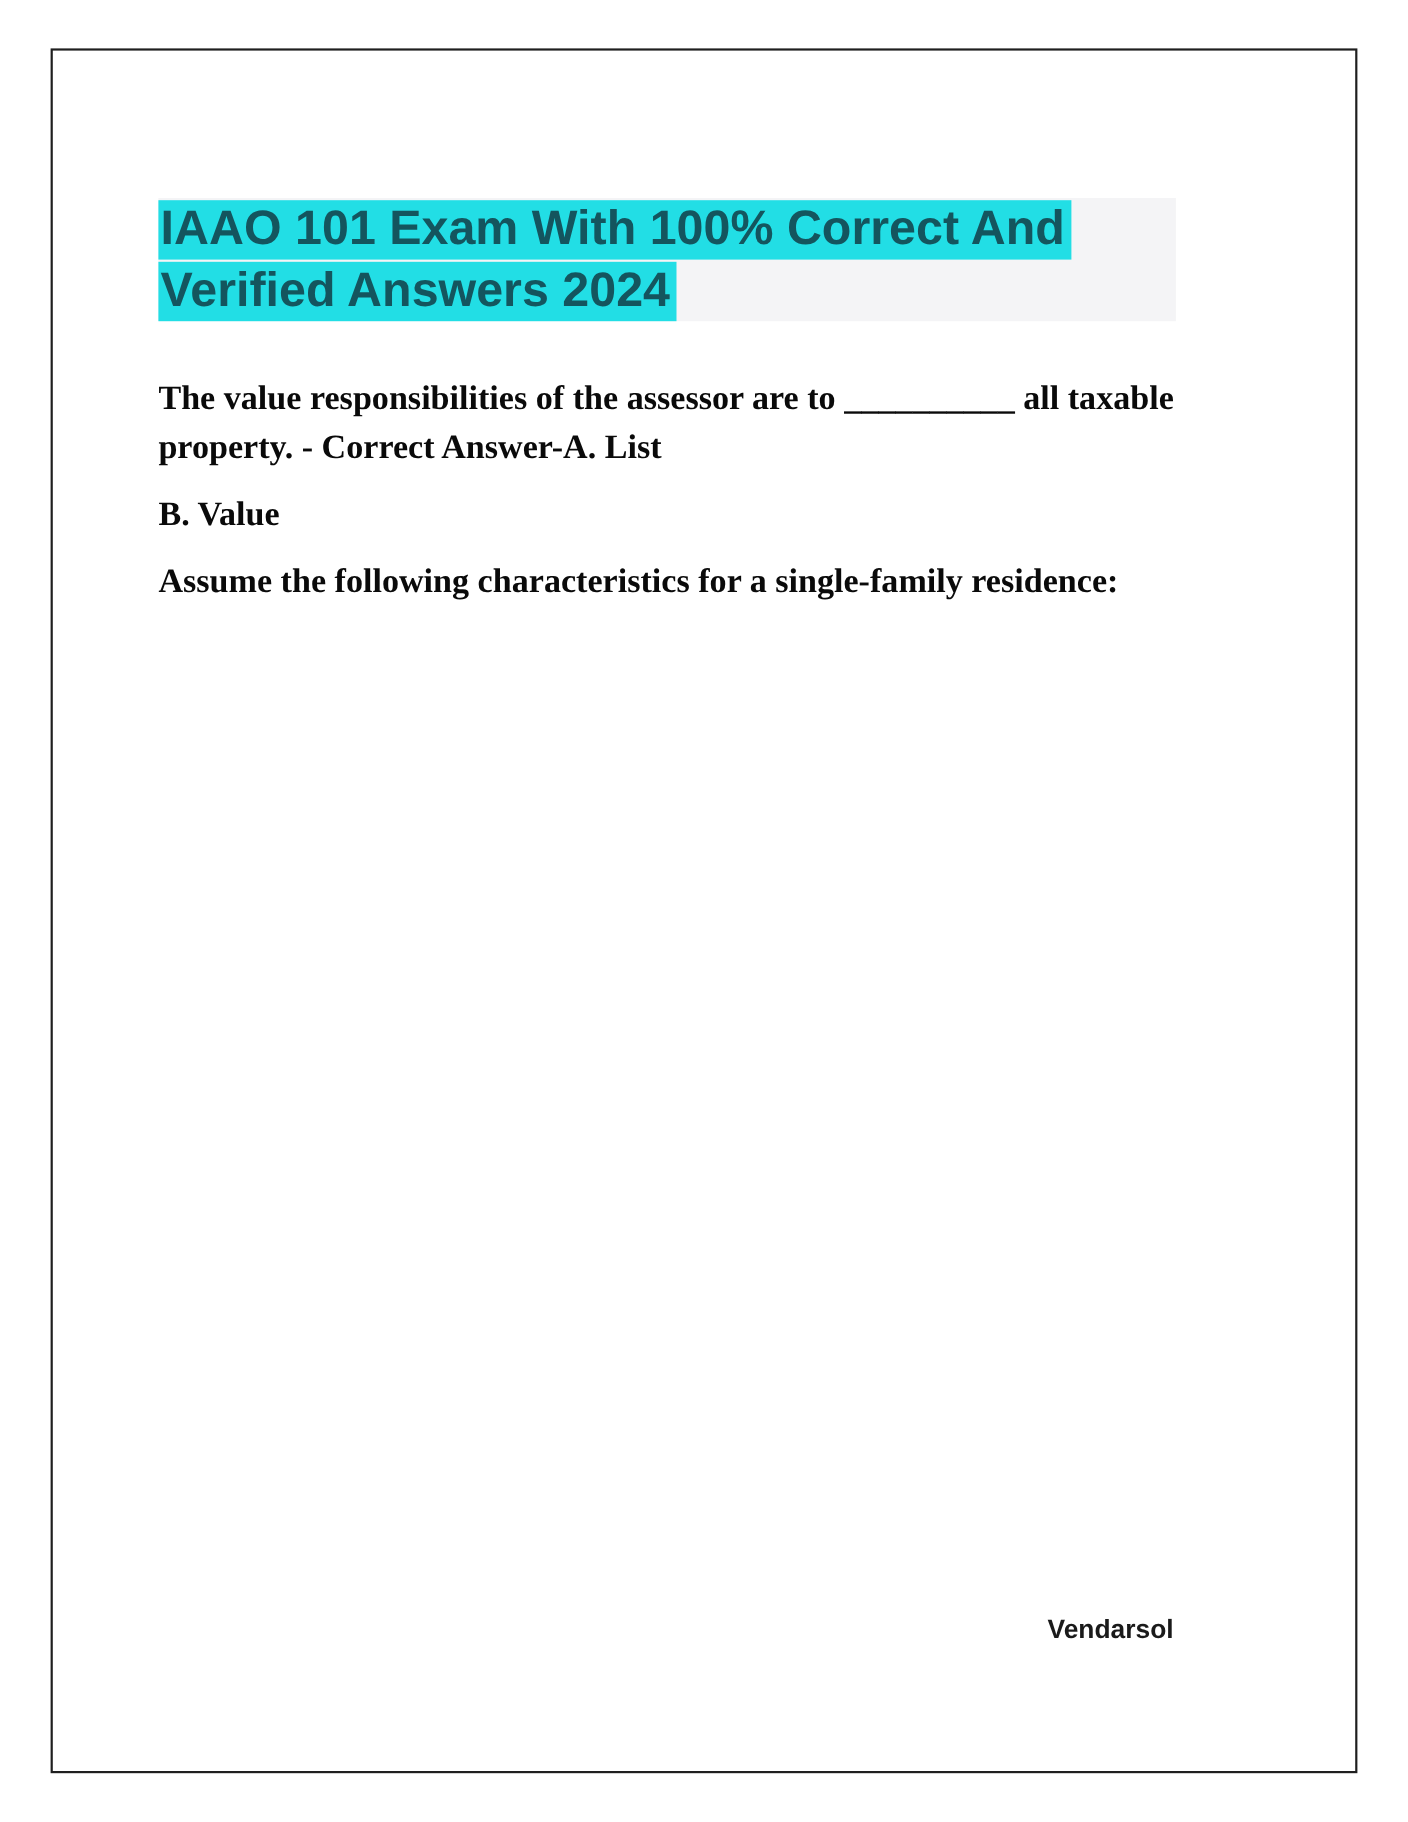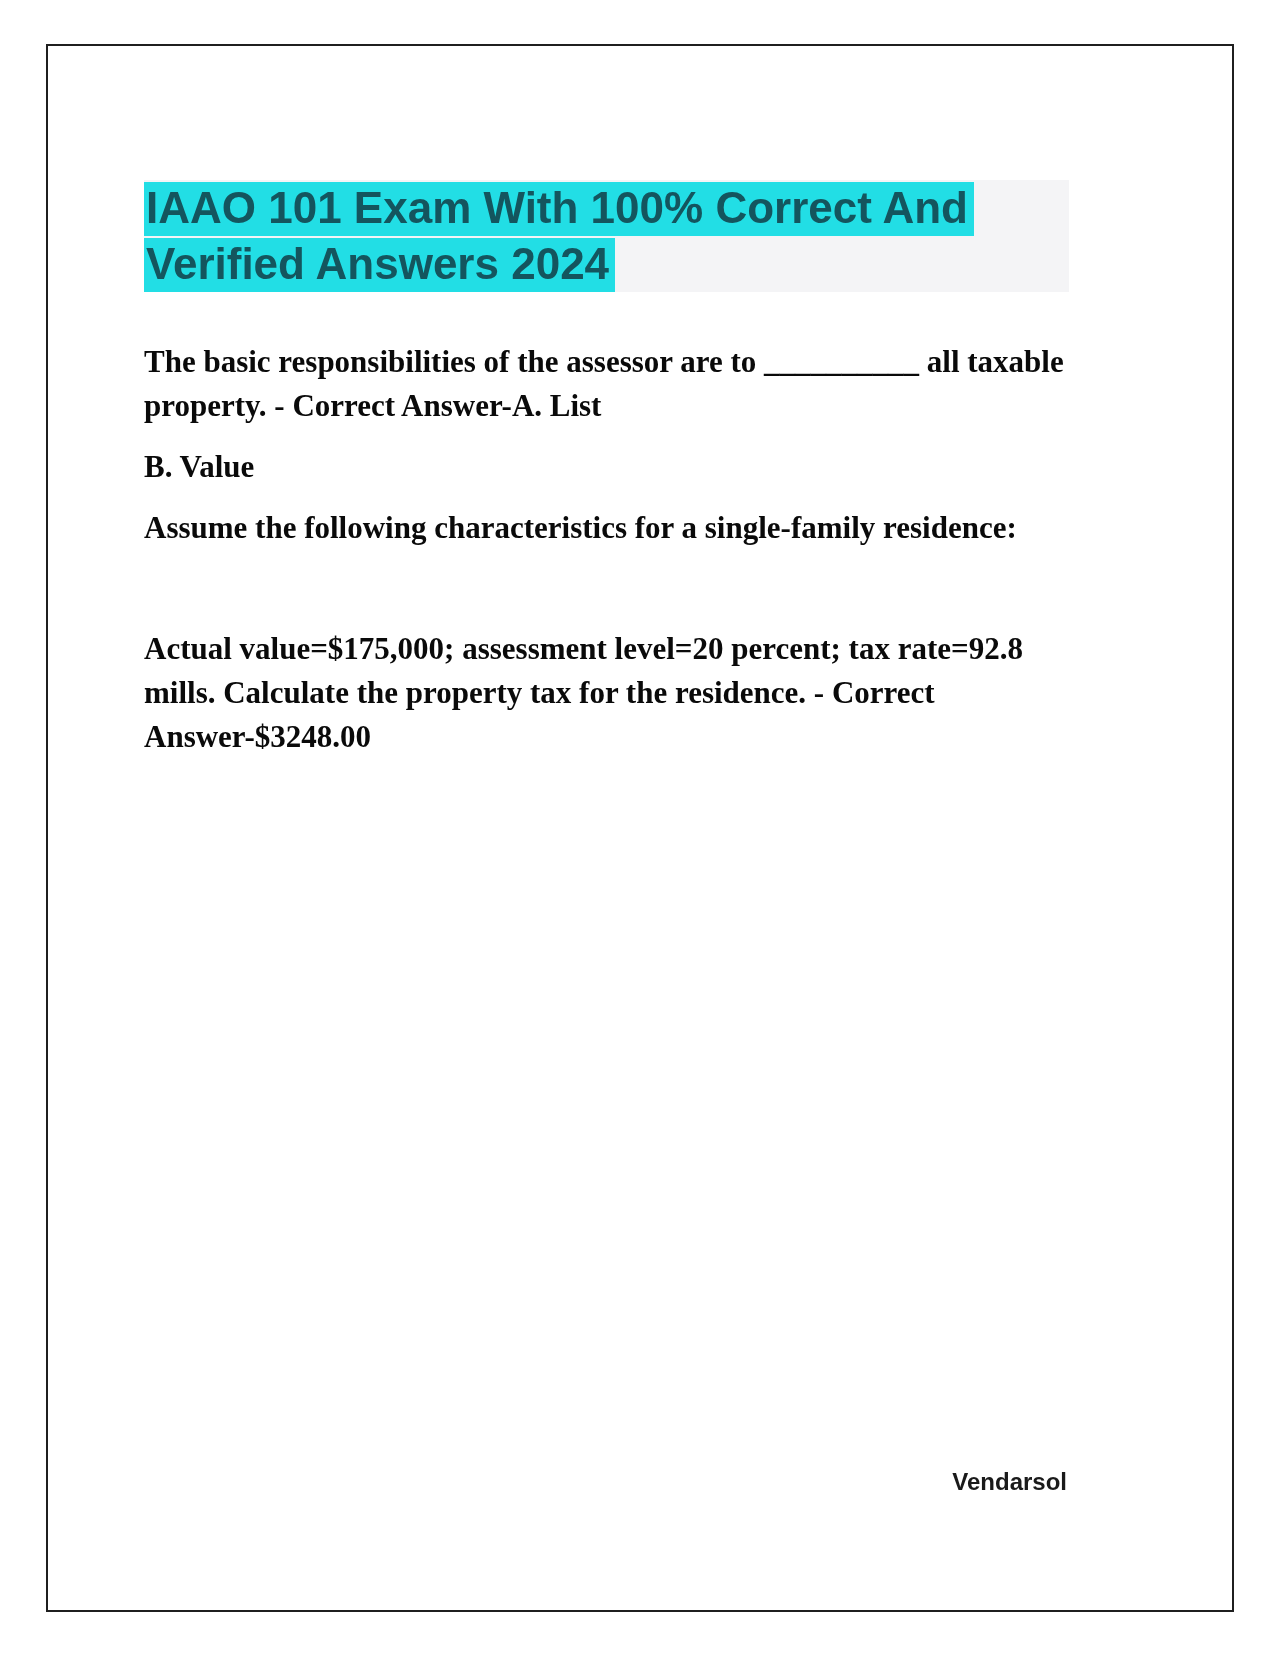--- a/index.html
+++ b/index.html
@@ -64,20 +64,19 @@
 </style>
 </head>
 <body>
 
 <div class="page-frame"></div>
 
 <div class="content">
 
   <h1 class="title-block"><span class="hl">IAAO 101 Exam With 100% Correct And</span><br><span class="hl">Verified Answers 2024</span></h1>
 
-  <p class="para">The basic responsibilities of the assessor are to __________ all taxable property. - Correct Answer-A. List</p>
+  <p class="para">The value responsibilities of the assessor are to __________ all taxable property. - Correct Answer-A. List</p>
   <p class="para">B. Value</p>
   <p class="para big-gap">Assume the following characteristics for a single-family residence:</p>
-  <p class="para">Actual value=$175,000; assessment level=20 percent; tax rate=92.8 mills. Calculate the property tax for the residence. - Correct Answer-$3248.00</p>
 
 </div>
 
 <div class="watermark">Vendarsol</div>
 
 </body></html>

